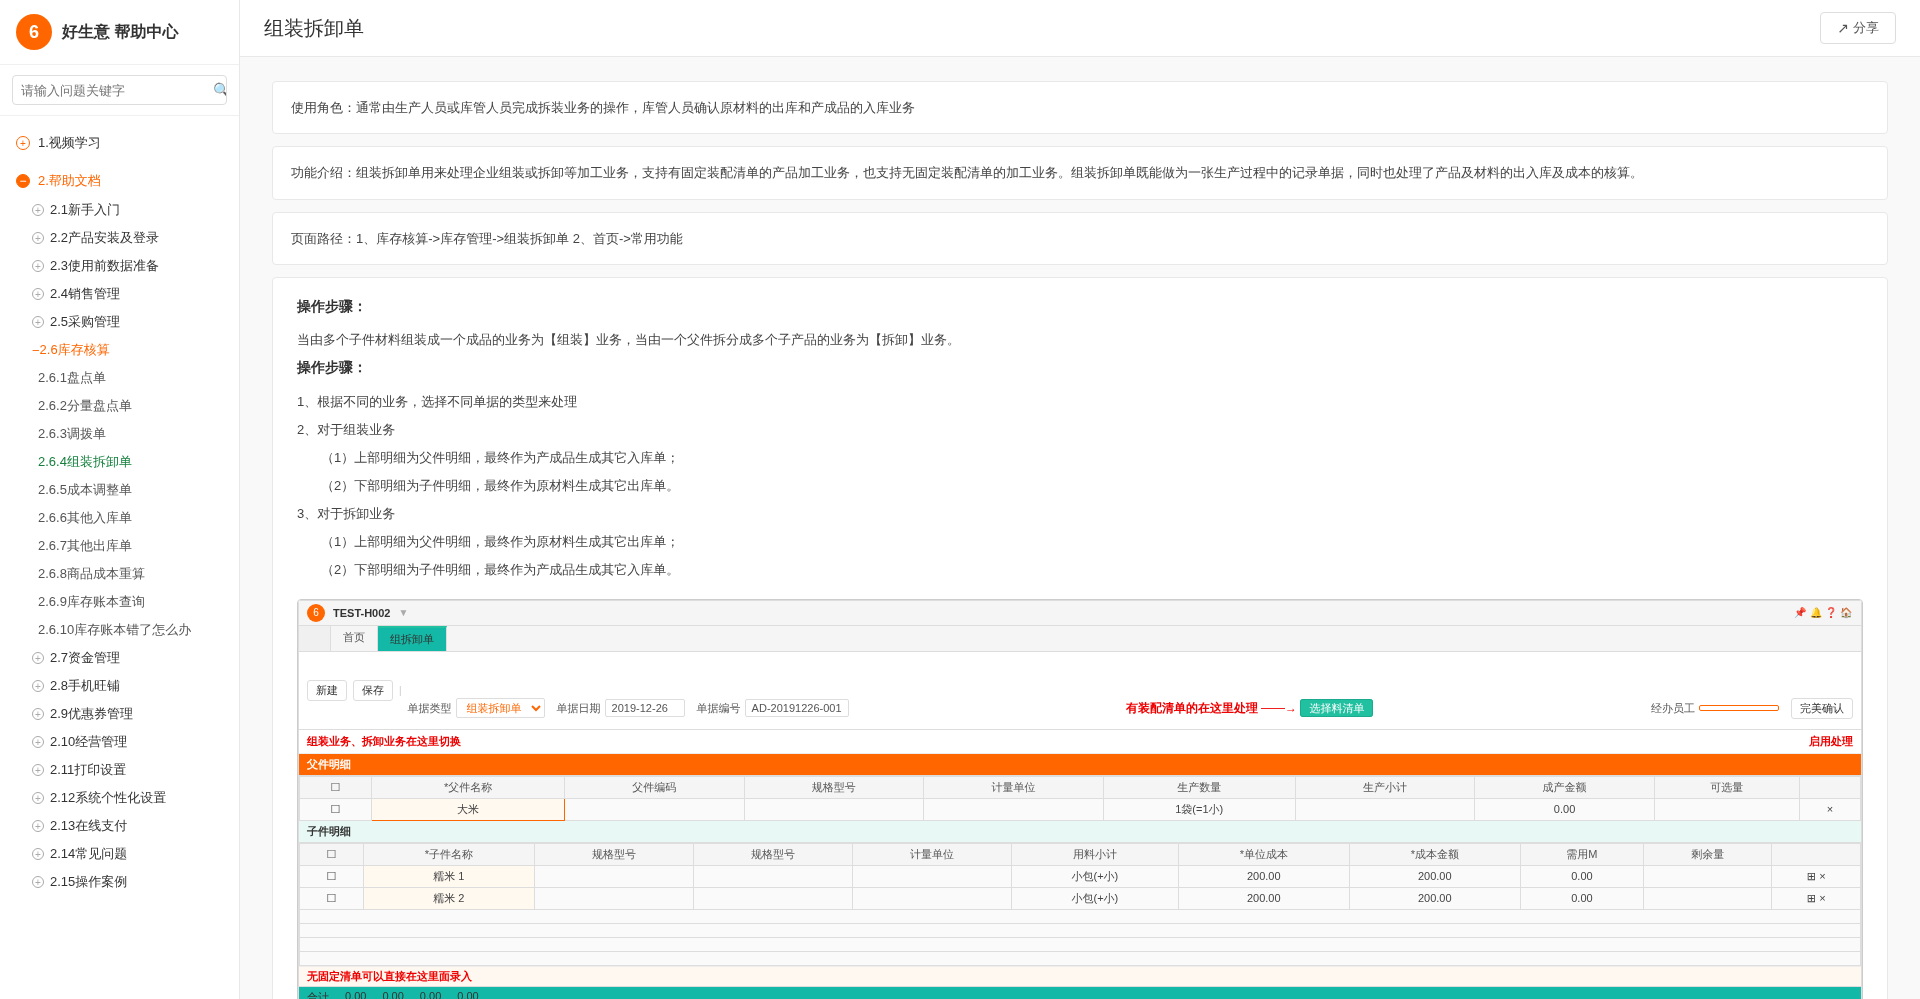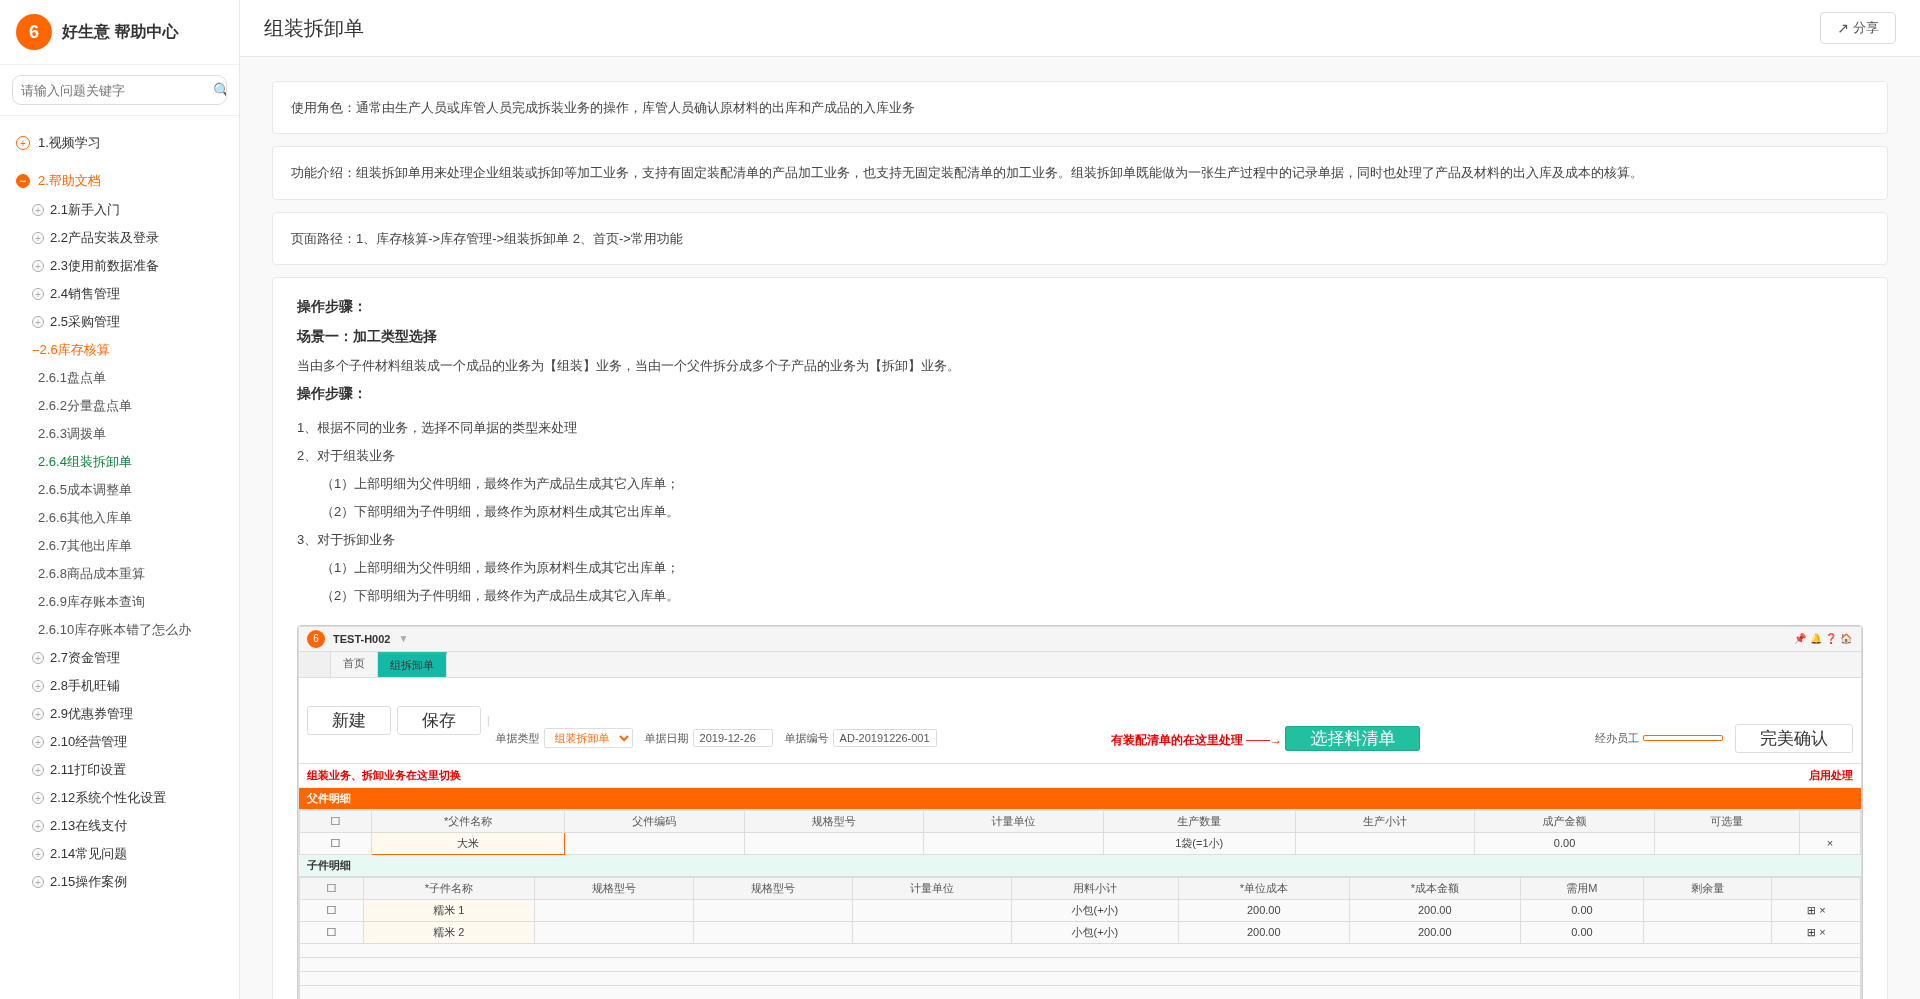--- a/index.html
+++ b/index.html
@@ -35,21 +35,21 @@
     }
     #search-area {
       padding: 10px 12px;
       border-bottom: 1px solid #f0f0f0;
     }
     #search-box {
       width: 100%;
       display: flex;
       align-items: center;
       border: 1px solid #ddd;
-      border-radius: 9px;
+      border-radius: 4px;
       overflow: hidden;
       background: #fff;
     }
     #search-input {
       flex: 1;
       border: none;
       outline: none;
       padding: 6px 8px;
       font-size: 13px;
       color: #999;
@@ -231,23 +231,23 @@
     .mock-top-bar .org-name { color: #333; font-weight: bold; }
     .mock-toolbar {
       background: #fff;
       border-bottom: 1px solid #ddd;
       padding: 4px 8px;
       display: flex;
       gap: 6px;
       align-items: center;
     }
     .mock-btn {
-      padding: 2px 24px;
+      padding: 2px 8px;
       border-radius: 3px;
-      font-size: 17px;
+      font-size: 11px;
       cursor: default;
     }
     .mock-btn-primary { background: #20c0a0; color: #fff; border: 1px solid #1aaa8e; text-align: center; }
     .mock-btn-default { background: #fff; color: #333; border: 1px solid #ddd; }
     .mock-form-row { display: flex; gap: 12px; align-items: center; margin-bottom: 6px; font-size: 11px; color: #555; }
     .mock-form-field { display: flex; align-items: center; gap: 4px; }
     .mock-input { border: 1px solid #ddd; padding: 2px 6px; border-radius: 2px; font-size: 11px; background: #fff; min-width: 80px; }
     .mock-input-highlight { border: 1px solid #f60; padding: 2px 6px; border-radius: 2px; font-size: 11px; background: #fff; min-width: 80px; }
     .mock-table { width: 100%; border-collapse: collapse; font-size: 11px; }
     .mock-table th { background: #f5f5f5; border: 1px solid #ddd; padding: 3px 6px; text-align: center; font-weight: normal; color: #555; }
@@ -424,21 +424,20 @@
       <span>功能介绍：组装拆卸单用来处理企业组装或拆卸等加工业务，支持有固定装配清单的产品加工业务，也支持无固定装配清单的加工业务。组装拆卸单既能做为一张生产过程中的记录单据，同时也处理了产品及材料的出入库及成本的核算。</span>
     </div>
 
     <div class="info-block">
       <span>页面路径：1、库存核算-&gt;库存管理-&gt;组装拆卸单 2、首页-&gt;常用功能</span>
     </div>
 
     <div class="content-body">
       <div class="section-title">操作步骤：</div>
 
-      <div class="scenario-title">场景一：加工类型选择</div>
       <p class="content-para">当由多个子件材料组装成一个成品的业务为【组装】业务，当由一个父件拆分成多个子产品的业务为【拆卸】业务。</p>
 
       <div class="section-title">操作步骤：</div>
 
       <ul class="step-list">
         <li>1、根据不同的业务，选择不同单据的类型来处理</li>
         <li>2、对于组装业务</li>
         <li class="step-sub">（1）上部明细为父件明细，最终作为产成品生成其它入库单；</li>
         <li class="step-sub">（2）下部明细为子件明细，最终作为原材料生成其它出库单。</li>
         <li>3、对于拆卸业务</li>

